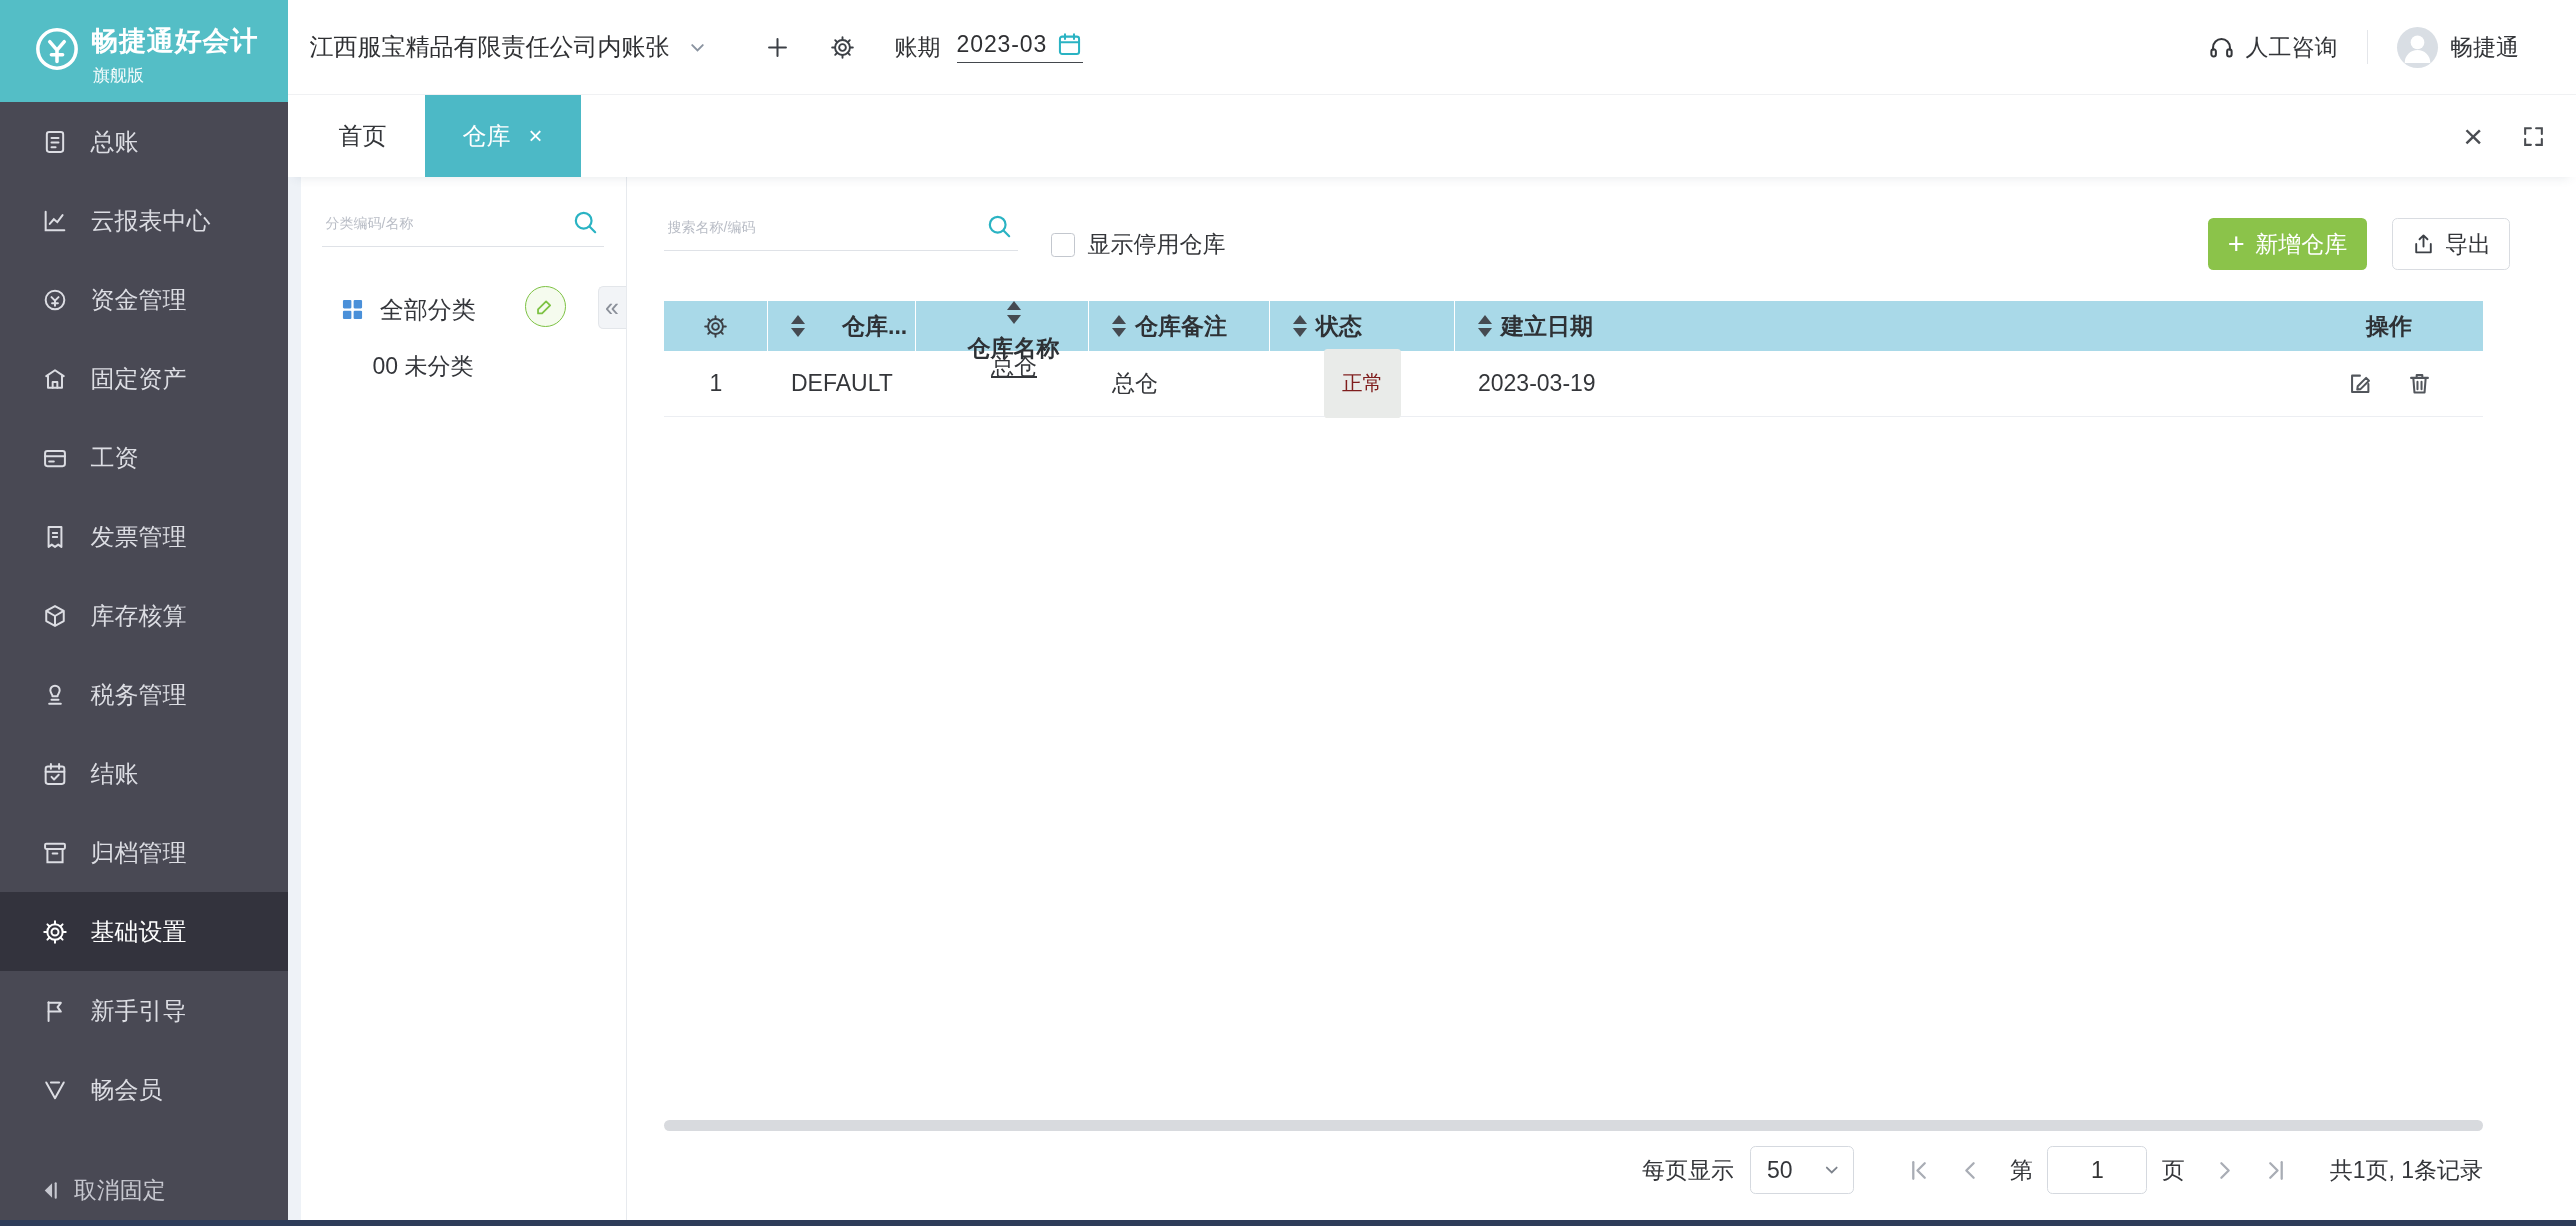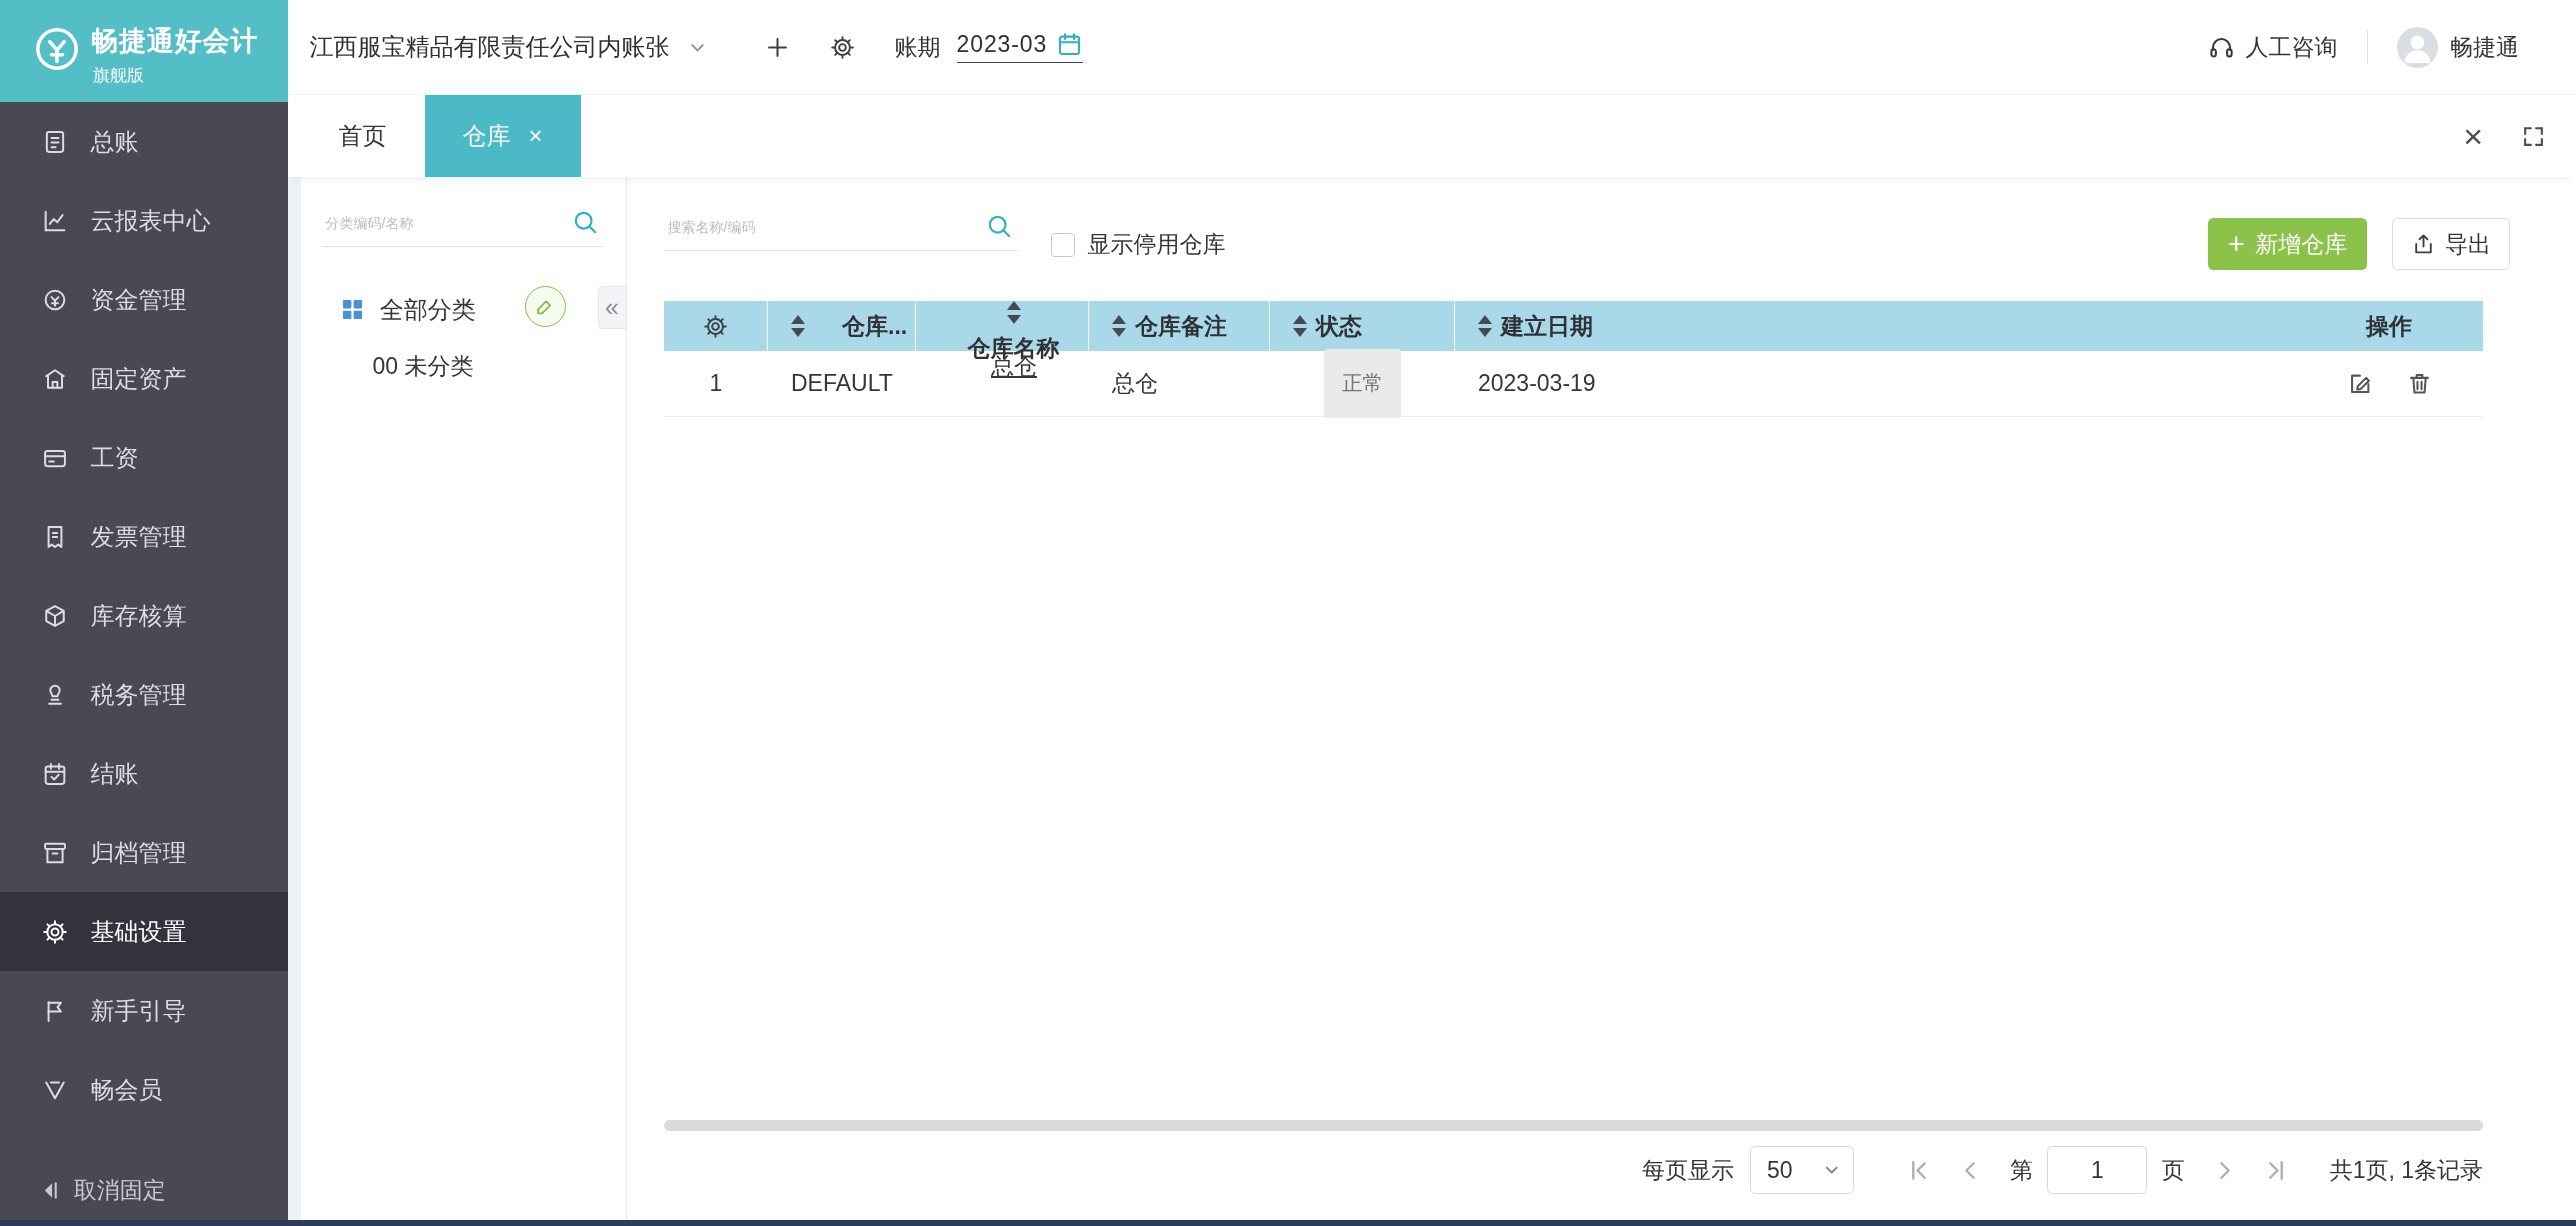--- a/index.html
+++ b/index.html
@@ -107,21 +107,21 @@
   .sort .down { width:0; height:0; border-left:7.2px solid transparent; border-right:7.2px solid transparent;
     border-top:9px solid #454a51; }
   .th-gear { color:#3c4046; }
   .trow { display:flex; height:66px; align-items:center; border-bottom:0.9px solid #eceef2;
     font-size:23px; color:#34363a; background:#fff; }
   .td { padding-left:23px; display:flex; align-items:center; height:100%; }
   .td.c0 { justify-content:center; padding-left:0; }
   .td.c4 { justify-content:center; padding-left:0; }
   .td.c6 { justify-content:flex-end; padding-right:50px; padding-left:0; gap:32px; }
   .link { text-decoration:underline; cursor:pointer; }
-  .badge { background:#e9ebe9; color:#737373; font-size:20.6px; padding:24px 18px; border-radius:3.6px; line-height:1; }
+  .badge { background:#e9ebe9; color:#7f1d1d; font-size:20.6px; padding:24px 18px; border-radius:3.6px; line-height:1; }
   .row-icon { color:#52565c; cursor:pointer; display:flex; }
 
   .hscroll { position:absolute; left:37px; top:943px; width:1819px; height:10.7px; border-radius:5.4px;
     background:#d8dade; cursor:pointer; }
 
   
   .pager { position:absolute; left:37px; top:968px; width:1819px; height:50px; display:flex;
     align-items:center; justify-content:flex-end; font-size:23px; color:#34363a; }
   .per-label { margin-right:16px; }
   .select { width:104px; height:48px; border:0.9px solid #d5d9df; border-radius:5.4px; display:flex;

